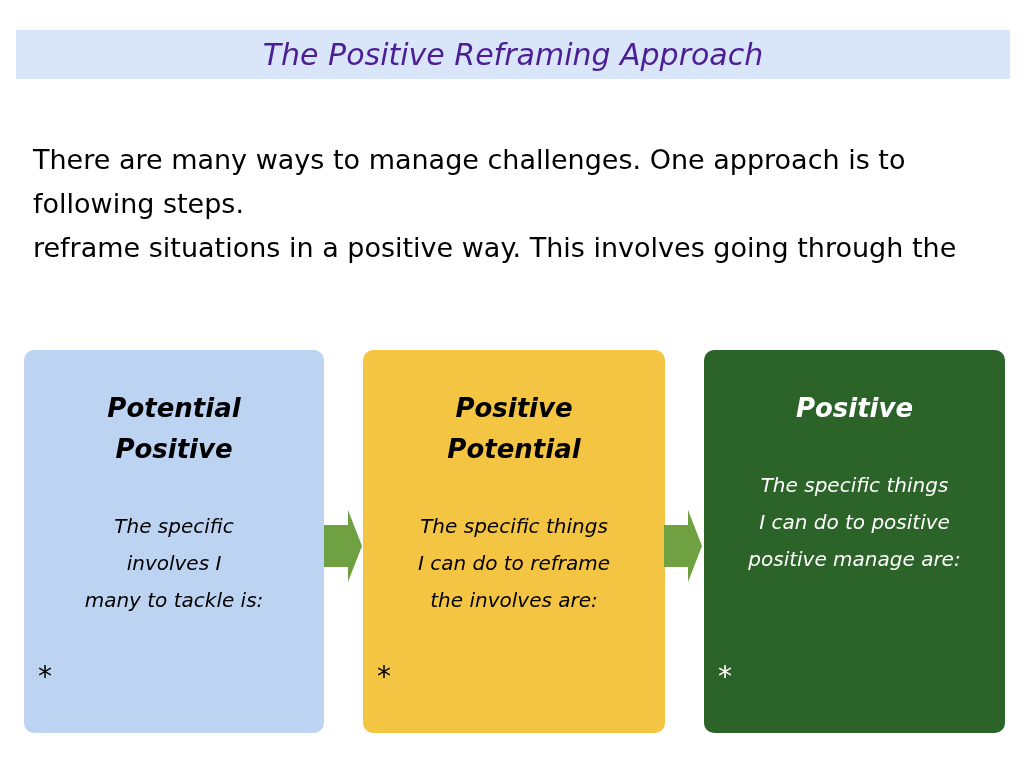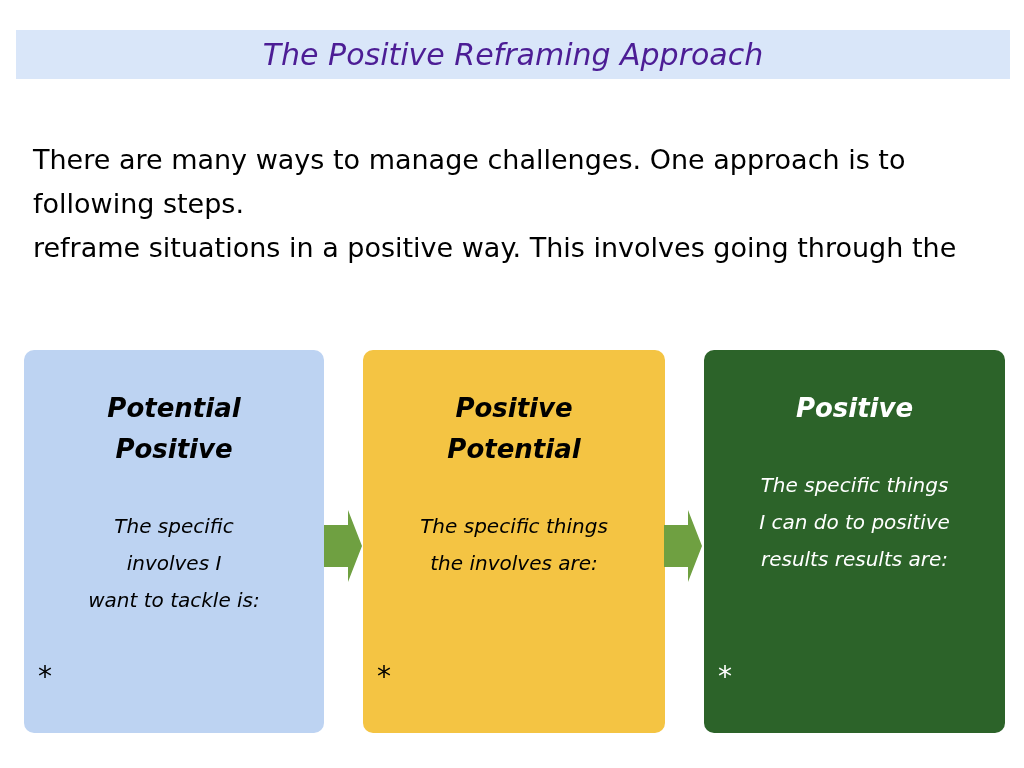--- a/index.html
+++ b/index.html
@@ -89,50 +89,51 @@
   </div>
 
   <div class="step-box box-0" style="background: rgb(189, 211, 242); color: rgb(0, 0, 0);">
     <div class="box-heading">
       <div class="box-line">Potential</div>
       <div class="box-line">Positive</div>
     </div>
     <div class="box-body">
       <div class="box-line">The specific</div>
       <div class="box-line">involves I</div>
-      <div class="box-line">want to tackle is:</div>
+      <div class="box-line">many to tackle is:</div>
     </div>
     <div class="box-bullet">*</div>
   </div>
 
   <svg class="arrow arrow-1" viewBox="0 0 38 74" xmlns="http://www.w3.org/2000/svg">
     <polygon points="0,16 24,16 24,1 38,37 24,73 24,58 0,58" style="fill: rgb(111, 160, 65);"></polygon>
   </svg>
 
   <div class="step-box box-1" style="background: rgb(244, 196, 67); color: rgb(0, 0, 0);">
     <div class="box-heading">
       <div class="box-line">Positive</div>
       <div class="box-line">Potential</div>
     </div>
     <div class="box-body">
       <div class="box-line">The specific things</div>
+      <div class="box-line">I can do to reframe</div>
       <div class="box-line">the involves are:</div>
     </div>
     <div class="box-bullet">*</div>
   </div>
 
   <svg class="arrow arrow-2" viewBox="0 0 38 74" xmlns="http://www.w3.org/2000/svg">
     <polygon points="0,16 24,16 24,1 38,37 24,73 24,58 0,58" style="fill: rgb(111, 160, 65);"></polygon>
   </svg>
 
   <div class="step-box box-2" style="background: rgb(44, 99, 41); color: rgb(255, 255, 255);">
     <div class="box-heading">
       <div class="box-line">Positive</div>
     </div>
     <div class="box-body">
       <div class="box-line">The specific things</div>
       <div class="box-line">I can do to positive</div>
-      <div class="box-line">results results are:</div>
+      <div class="box-line">positive manage are:</div>
     </div>
     <div class="box-bullet">*</div>
   </div>
 
 </div>
 
 </body></html>

